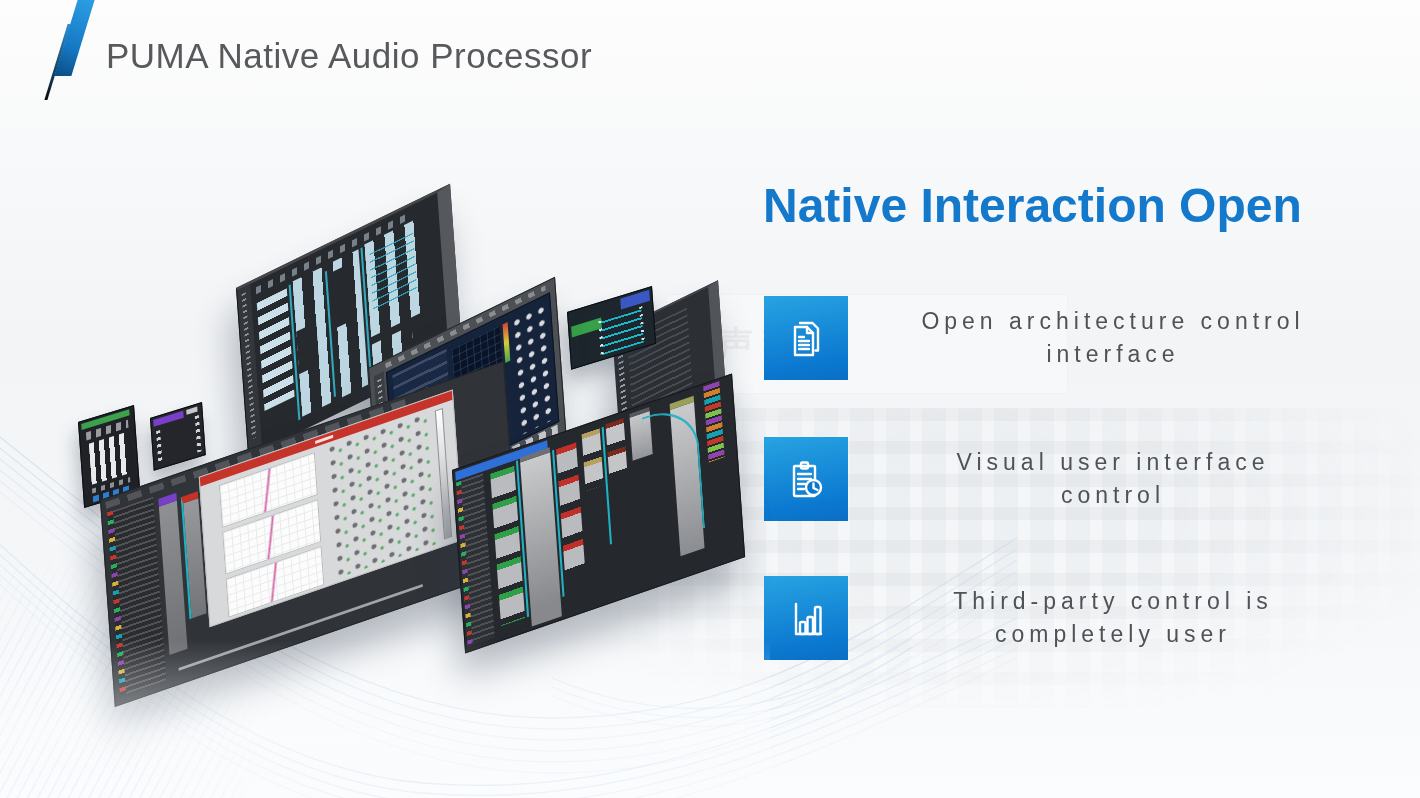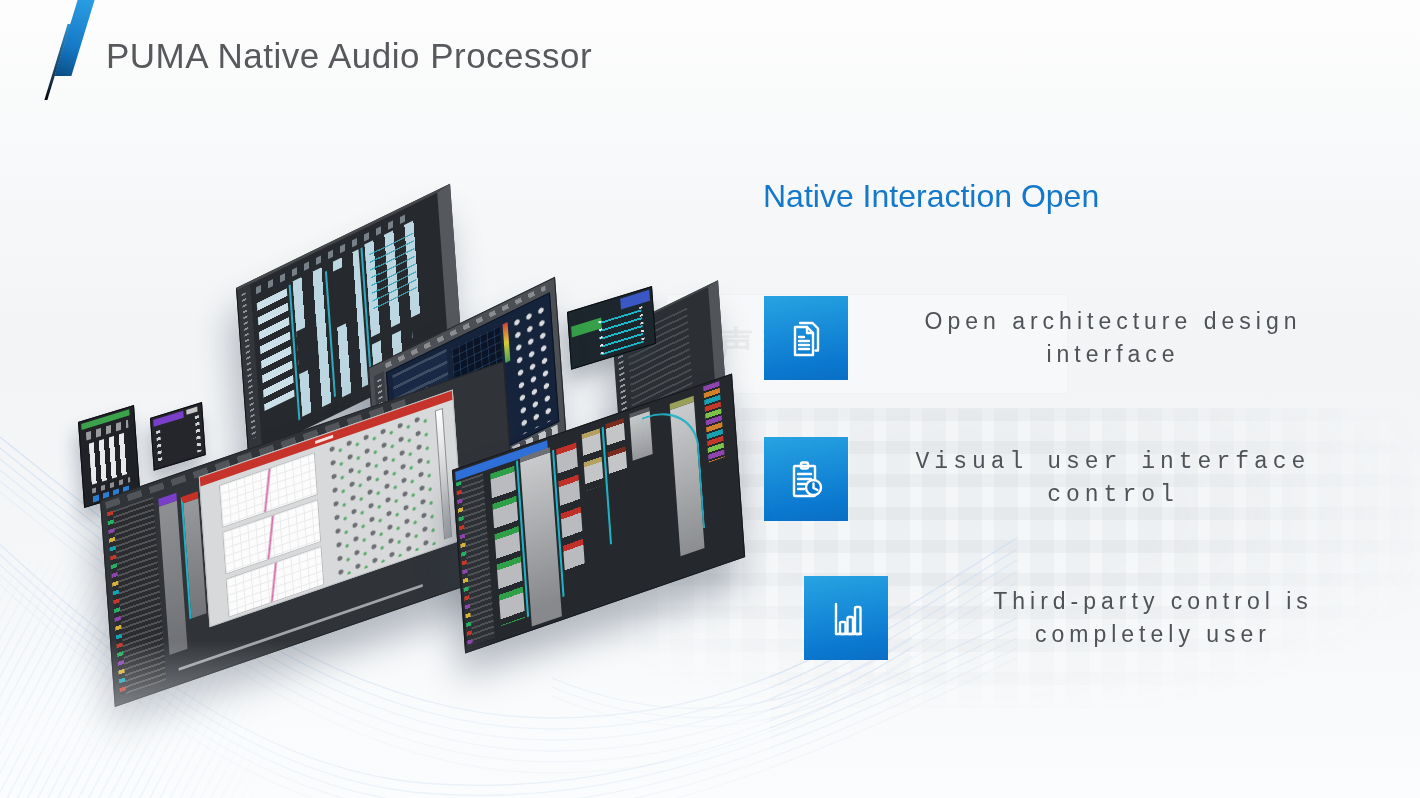--- a/index.html
+++ b/index.html
@@ -28,23 +28,23 @@
             mask-image:radial-gradient(ellipse at 45% 35%,#000 30%,transparent 78%);}
 
   
   .waves{position:absolute;left:-8px;top:388px;width:1030px;height:410px;pointer-events:none;}
   .hatch{position:absolute;left:0px;top:560px;width:270px;height:238px;opacity:.5;pointer-events:none;
     background:repeating-linear-gradient(118deg,rgba(160,195,235,.28) 0 2px,transparent 2px 9px);
     -webkit-mask-image:radial-gradient(ellipse at 20% 80%,#000 30%,transparent 75%);
             mask-image:radial-gradient(ellipse at 20% 80%,#000 30%,transparent 75%);}
 
   
-  .heading{position:absolute;left:763px;top:178px;font-size:32px;font-weight:normal;color:#1478cb;}
+  .heading{position:absolute;left:763px;top:178px;font-size:48px;font-weight:bold;color:#1478cb;}
   .feature{position:absolute;left:764px;display:flex;align-items:center;}
-  .f1{top:296px;} .f2{top:437px;font-family:Liberation Mono, monospace;} .f3{top:576px;margin-left:40px;}
+  .f1{top:296px;} .f2{top:437px;} .f3{top:576px;}
   .tile{width:84px;height:84px;flex:0 0 84px;background:linear-gradient(170deg,#27a3e2 0%,#0b78d0 78%,#0a6fc4 100%);
     display:flex;align-items:center;justify-content:center;}
   .ftext{margin-left:30px;width:470px;text-align:center;font-size:23px;letter-spacing:5px;
     line-height:33px;color:#4f5256;}
 
   
   .collage{position:absolute;left:0;top:0;width:780px;height:798px;}
   .win{position:absolute;transform-origin:0 0;transform:skewY(var(--sy,-19deg)) skewX(4deg);
     box-shadow:-8px 26px 34px rgba(50,62,78,.33);}
   .mini{box-shadow:-4px 12px 18px rgba(50,62,78,.3);}
@@ -317,21 +317,21 @@
       <svg width="48" height="48" viewBox="0 0 48 48">
         <g fill="none" stroke="#ffffff" stroke-width="2.4" stroke-linecap="round" stroke-linejoin="round">
           <path d="M18 9 h12.5 l5.5 5.5 V36.5 h-2.5"></path>
           <path d="M13 13 h12 l6 6 v22 H13 z"></path>
           <path d="M25 13 v6 h6"></path>
           <path d="M17 23 h5 M17 27 h10 M17 31 h10 M17 35 h10"></path>
         </g>
       </svg>
     </div>
     <div class="ftext">
-      <span>Open architecture design</span><br>
+      <span>Open architecture control</span><br>
       <span>interface</span>
     </div>
   </div>
 
   <div class="feature f2">
     <div class="tile">
       <svg width="48" height="48" viewBox="0 0 48 48">
         <g fill="none" stroke="#ffffff" stroke-width="2.4" stroke-linecap="round" stroke-linejoin="round">
           <rect x="12" y="11" width="21" height="30" rx="1"></rect>
           <rect x="19" y="7.5" width="7" height="6" rx="1.5"></rect>

